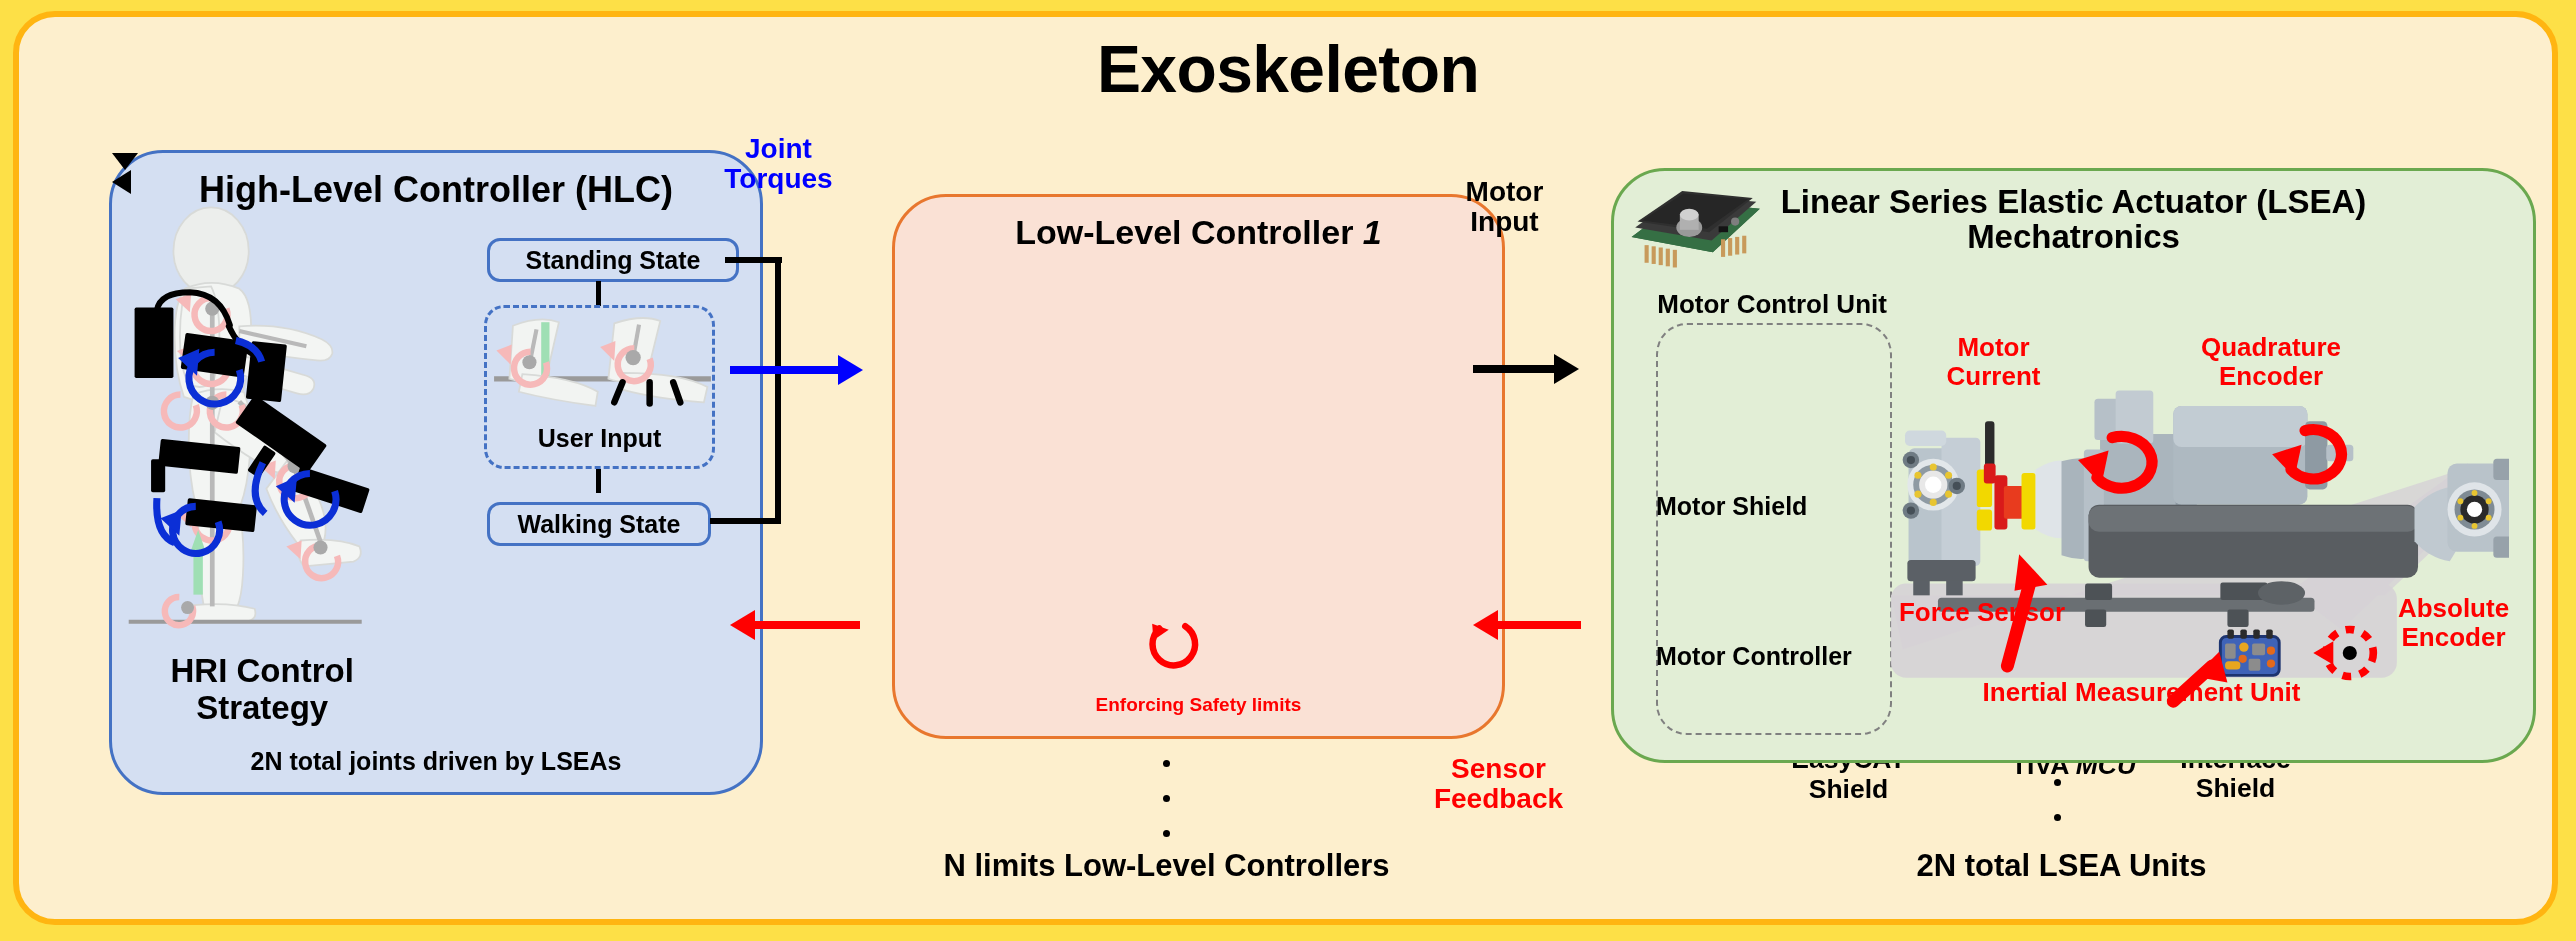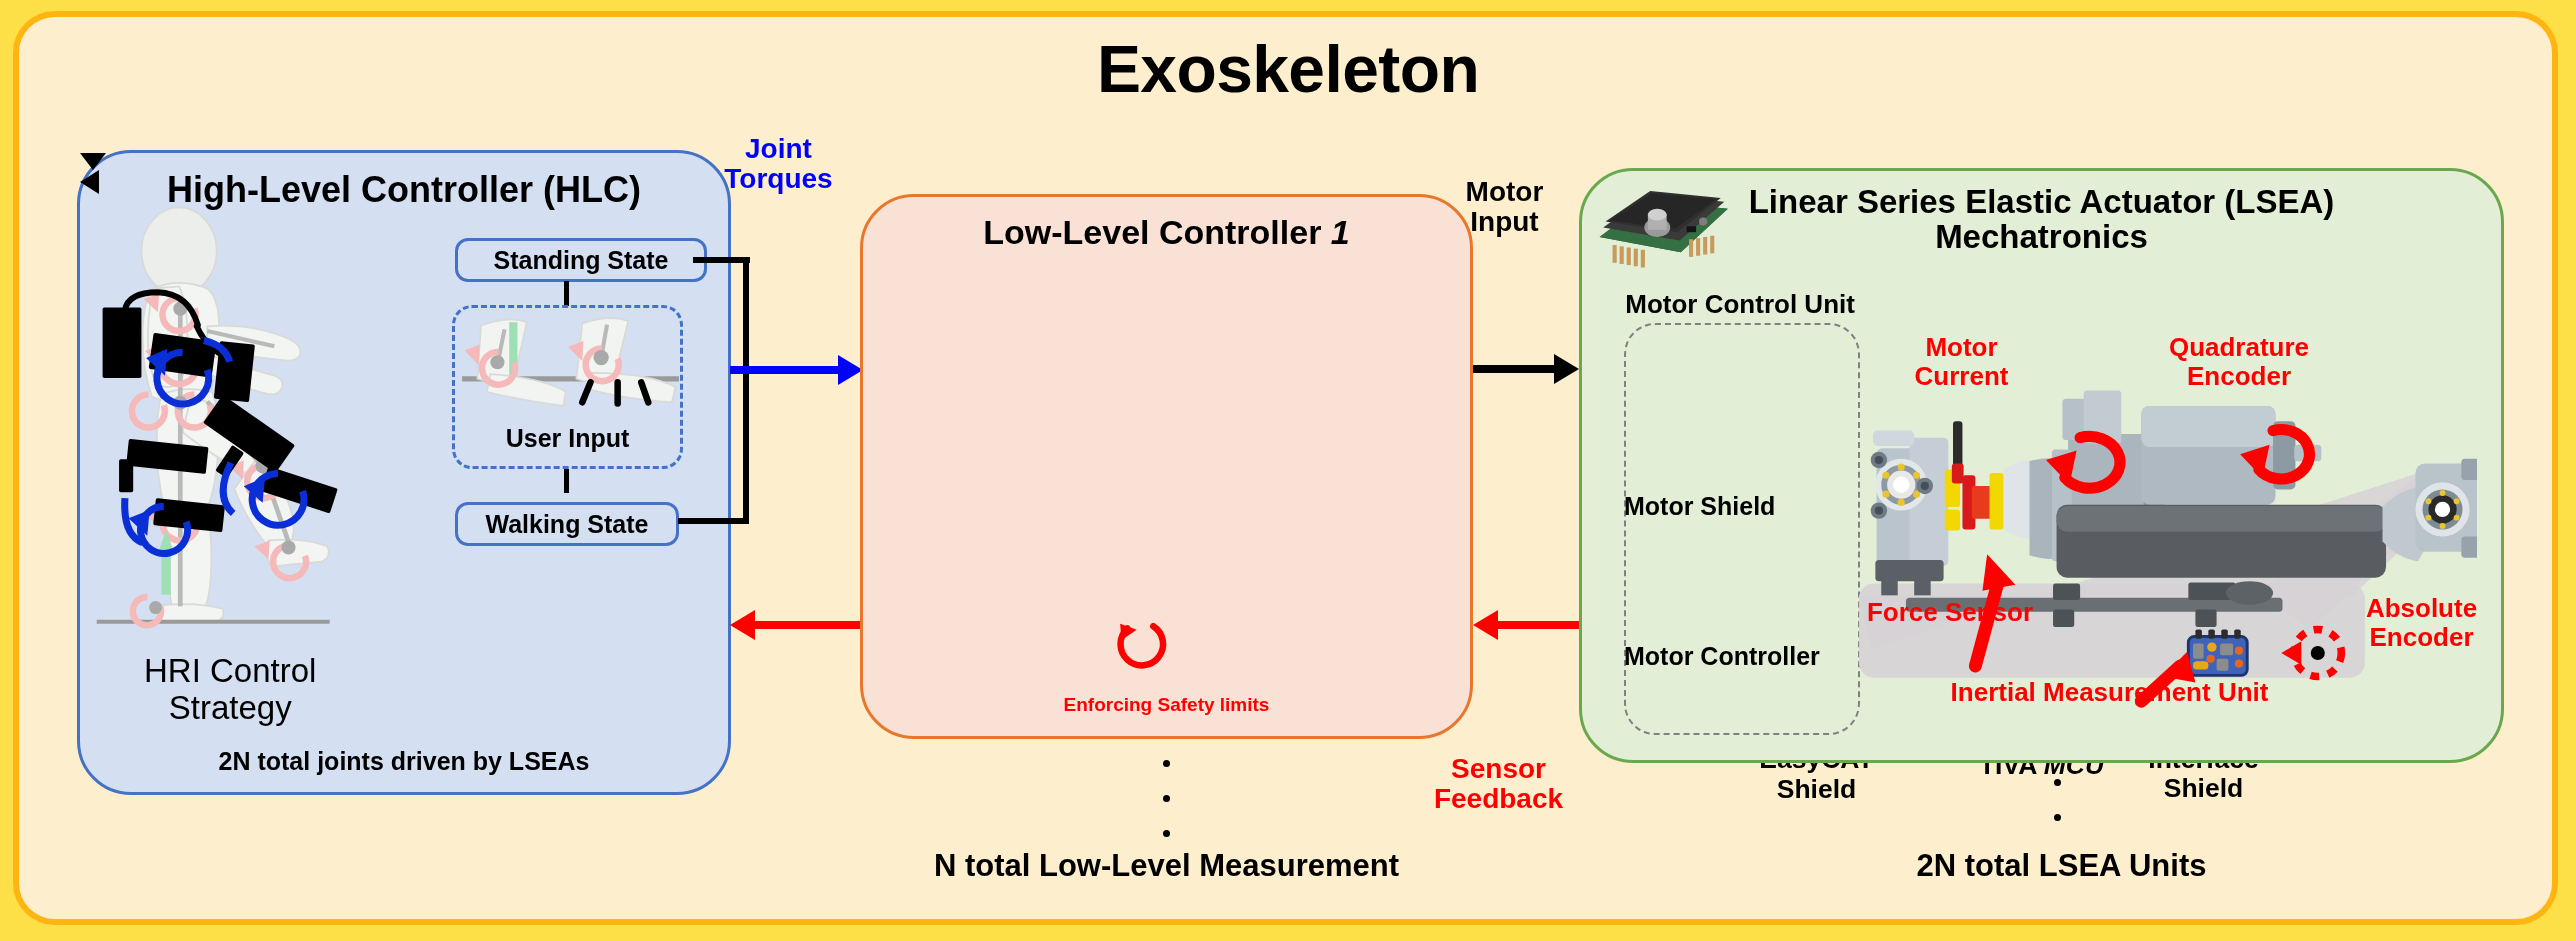--- a/index.html
+++ b/index.html
@@ -12,39 +12,39 @@
     background:#fdefcd;border:6.5px solid #ffb511;border-radius:42px;
     box-sizing:border-box;
   }
   .main-title{
     position:absolute;left:0;top:31px;width:100%;text-align:center;
     font-size:66px;font-weight:bold;color:#000;letter-spacing:-0.6px;
     font-family:"Liberation Sans",sans-serif;
   }
 
   
-  .panel{position:absolute;box-sizing:border-box;}
+  .panel{position:absolute;box-sizing:border-box;margin-left:32px;}
   .panel-title{
     position:absolute;left:0;width:100%;text-align:center;
     font-weight:bold;color:#000;line-height:1.07;
   }
 
   
   #hlc-panel{
     left:77px;top:150px;width:654px;height:645px;
     background:#d4dff2;border:3.5px solid #4472c4;border-radius:54px;
   }
   #hlc-title{top:17.7px;font-size:36px;}
   #hlc-footer{
     position:absolute;left:0;bottom:16.5px;width:100%;text-align:center;
     font-size:25px;font-weight:bold;color:#000;
   }
   #hri-label{
     position:absolute;left:17.7px;bottom:66px;width:265px;text-align:center;
-    font-size:33px;font-weight:normal;color:#000;line-height:1.1;
+    font-size:33px;font-weight:bold;color:#000;line-height:1.1;
   }
   #task-label{
     position:absolute;left:295px;bottom:66px;width:342px;text-align:center;
     font-size:33px;font-weight:bold;color:#000;line-height:1.1;
   }
 
   
   .state-box{
     position:absolute;background:#d4dff2;border:3.5px solid #4472c4;border-radius:13px;
     display:flex;align-items:center;justify-content:center;
@@ -588,21 +588,21 @@
     <div class="red-label" id="force-sensor-lbl" style="left:268px;top:427px;width:200px;">Force Sensor</div>
     <div class="red-label" id="abs-enc-lbl" style="left:766px;top:423px;width:147px;">Absolute<br>Encoder</div>
     <div class="red-label" id="imu-lbl" style="left:283px;top:507px;width:489px;">Inertial Measurement Unit</div>
   </div>
 
   <div class="vdots" id="dots-llc">
       <i></i>
       <i></i>
       <i></i>
     </div>
-  <div class="bottom-cap" id="llc-count">N total Low-Level Measurement</div>
+  <div class="bottom-cap" id="llc-count">N limits Low-Level Controllers</div>
 
   <div class="vdots" id="dots-lsea">
       <i></i>
       <i></i>
     </div>
   <div class="bottom-cap" id="lsea-count">2N total LSEA Units</div>
 
 </div>
 
 

